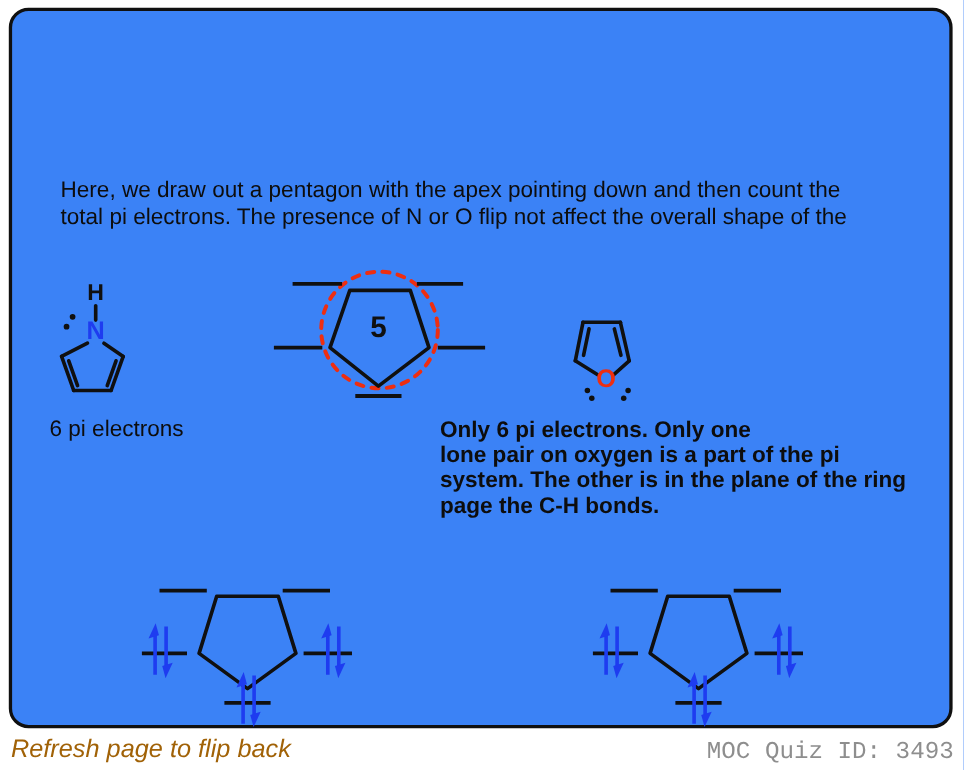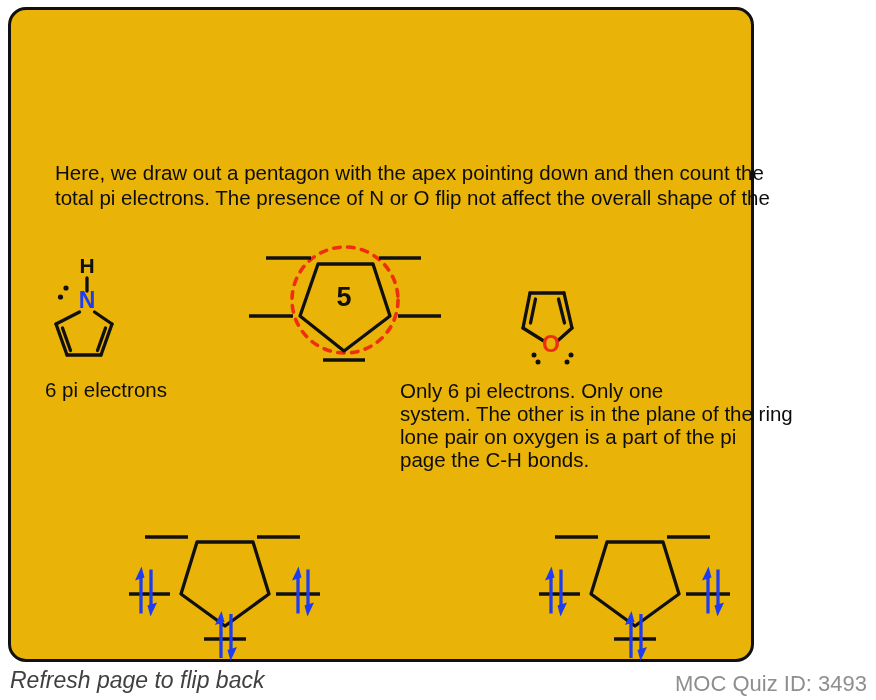--- a/index.html
+++ b/index.html
@@ -3,38 +3,38 @@
 <meta charset="utf-8">
 <style>
   html,body{margin:0;padding:0;}
   body{
     width:876px;height:700px;position:relative;overflow:hidden;
     background:#ffffff;color:#0d0d0d;
     font-family:"Liberation Sans", sans-serif;
   }
   .abs{position:absolute;}
   .card{
-    position:absolute;left:8px;top:7px;width:746px;height:655px;
+    position:absolute;left:8px;top:7px;width:858px;height:655px;
     box-sizing:border-box;border:3.2px solid #101010;border-radius:18px;
-    background:#eab308;
+    background:#3b82f6;
   }
   .intro{
     left:44px;top:151px;font-size:20.5px;line-height:24.5px;white-space:nowrap;
   }
   .caption{
     left:34px;top:368px;font-size:20.5px;white-space:nowrap;text-align:right;
   }
   .note{
-    left:389px;top:369px;font-size:20.5px;line-height:23px;white-space:nowrap;
+    left:389px;top:369px;font-size:20.5px;line-height:23px;white-space:nowrap;font-weight:bold;
   }
   .footer-left{
-    position:absolute;left:10px;top:667px;font-size:23px;font-style:italic;color:#404040;
+    position:absolute;left:10px;top:667px;font-size:23px;font-style:italic;color:#a16207;
   }
   .footer-right{
-    position:absolute;right:9px;top:671px;font-size:22px;color:#8e8e8e;
+    position:absolute;right:9px;top:671px;font-size:22px;color:#8e8e8e;font-family:Liberation Mono, monospace;
   }
   
   .bond{stroke:#101010;stroke-width:3.3;stroke-linecap:round;fill:none;}
   .lvl{stroke:#101010;stroke-width:3.5;stroke-linecap:butt;}
   .ring{fill:none;stroke:#101010;stroke-width:3.3;stroke-linejoin:round;}
   .dot{fill:#101010;}
   .atom-n{fill:#1e3cf0;font-size:23px;font-weight:bold;}
   .atom-o{fill:#ee2e10;font-size:23px;font-weight:bold;}
   .atom-h{fill:#101010;font-size:21px;font-weight:bold;}
   .count-num{fill:#101010;font-size:27px;font-weight:bold;}
@@ -120,22 +120,22 @@
     </g>
     <text class="atom-o" x="43" y="74" text-anchor="middle">O</text>
     <circle class="dot" cx="26" cy="77" r="2.5"></circle>
     <circle class="dot" cx="30" cy="84" r="2.5"></circle>
     <circle class="dot" cx="63" cy="77" r="2.5"></circle>
     <circle class="dot" cx="59" cy="84" r="2.5"></circle>
   </svg>
 
   <div class="abs note">
     <div>Only 6 pi electrons. Only one</div>
+    <div>lone pair on oxygen is a part of the pi</div>
     <div>system. The other is in the plane of the ring</div>
-    <div>lone pair on oxygen is a part of the pi</div>
     <div>page the C-H bonds.</div>
   </div>
 
   <svg class="abs" style="left:102px;top:503px" width="215" height="150" viewBox="0 0 215 150">
     <use href="#mo"></use>
   </svg>
   <svg class="abs" style="left:512px;top:503px" width="215" height="150" viewBox="0 0 215 150">
     <use href="#mo"></use>
   </svg>
 

